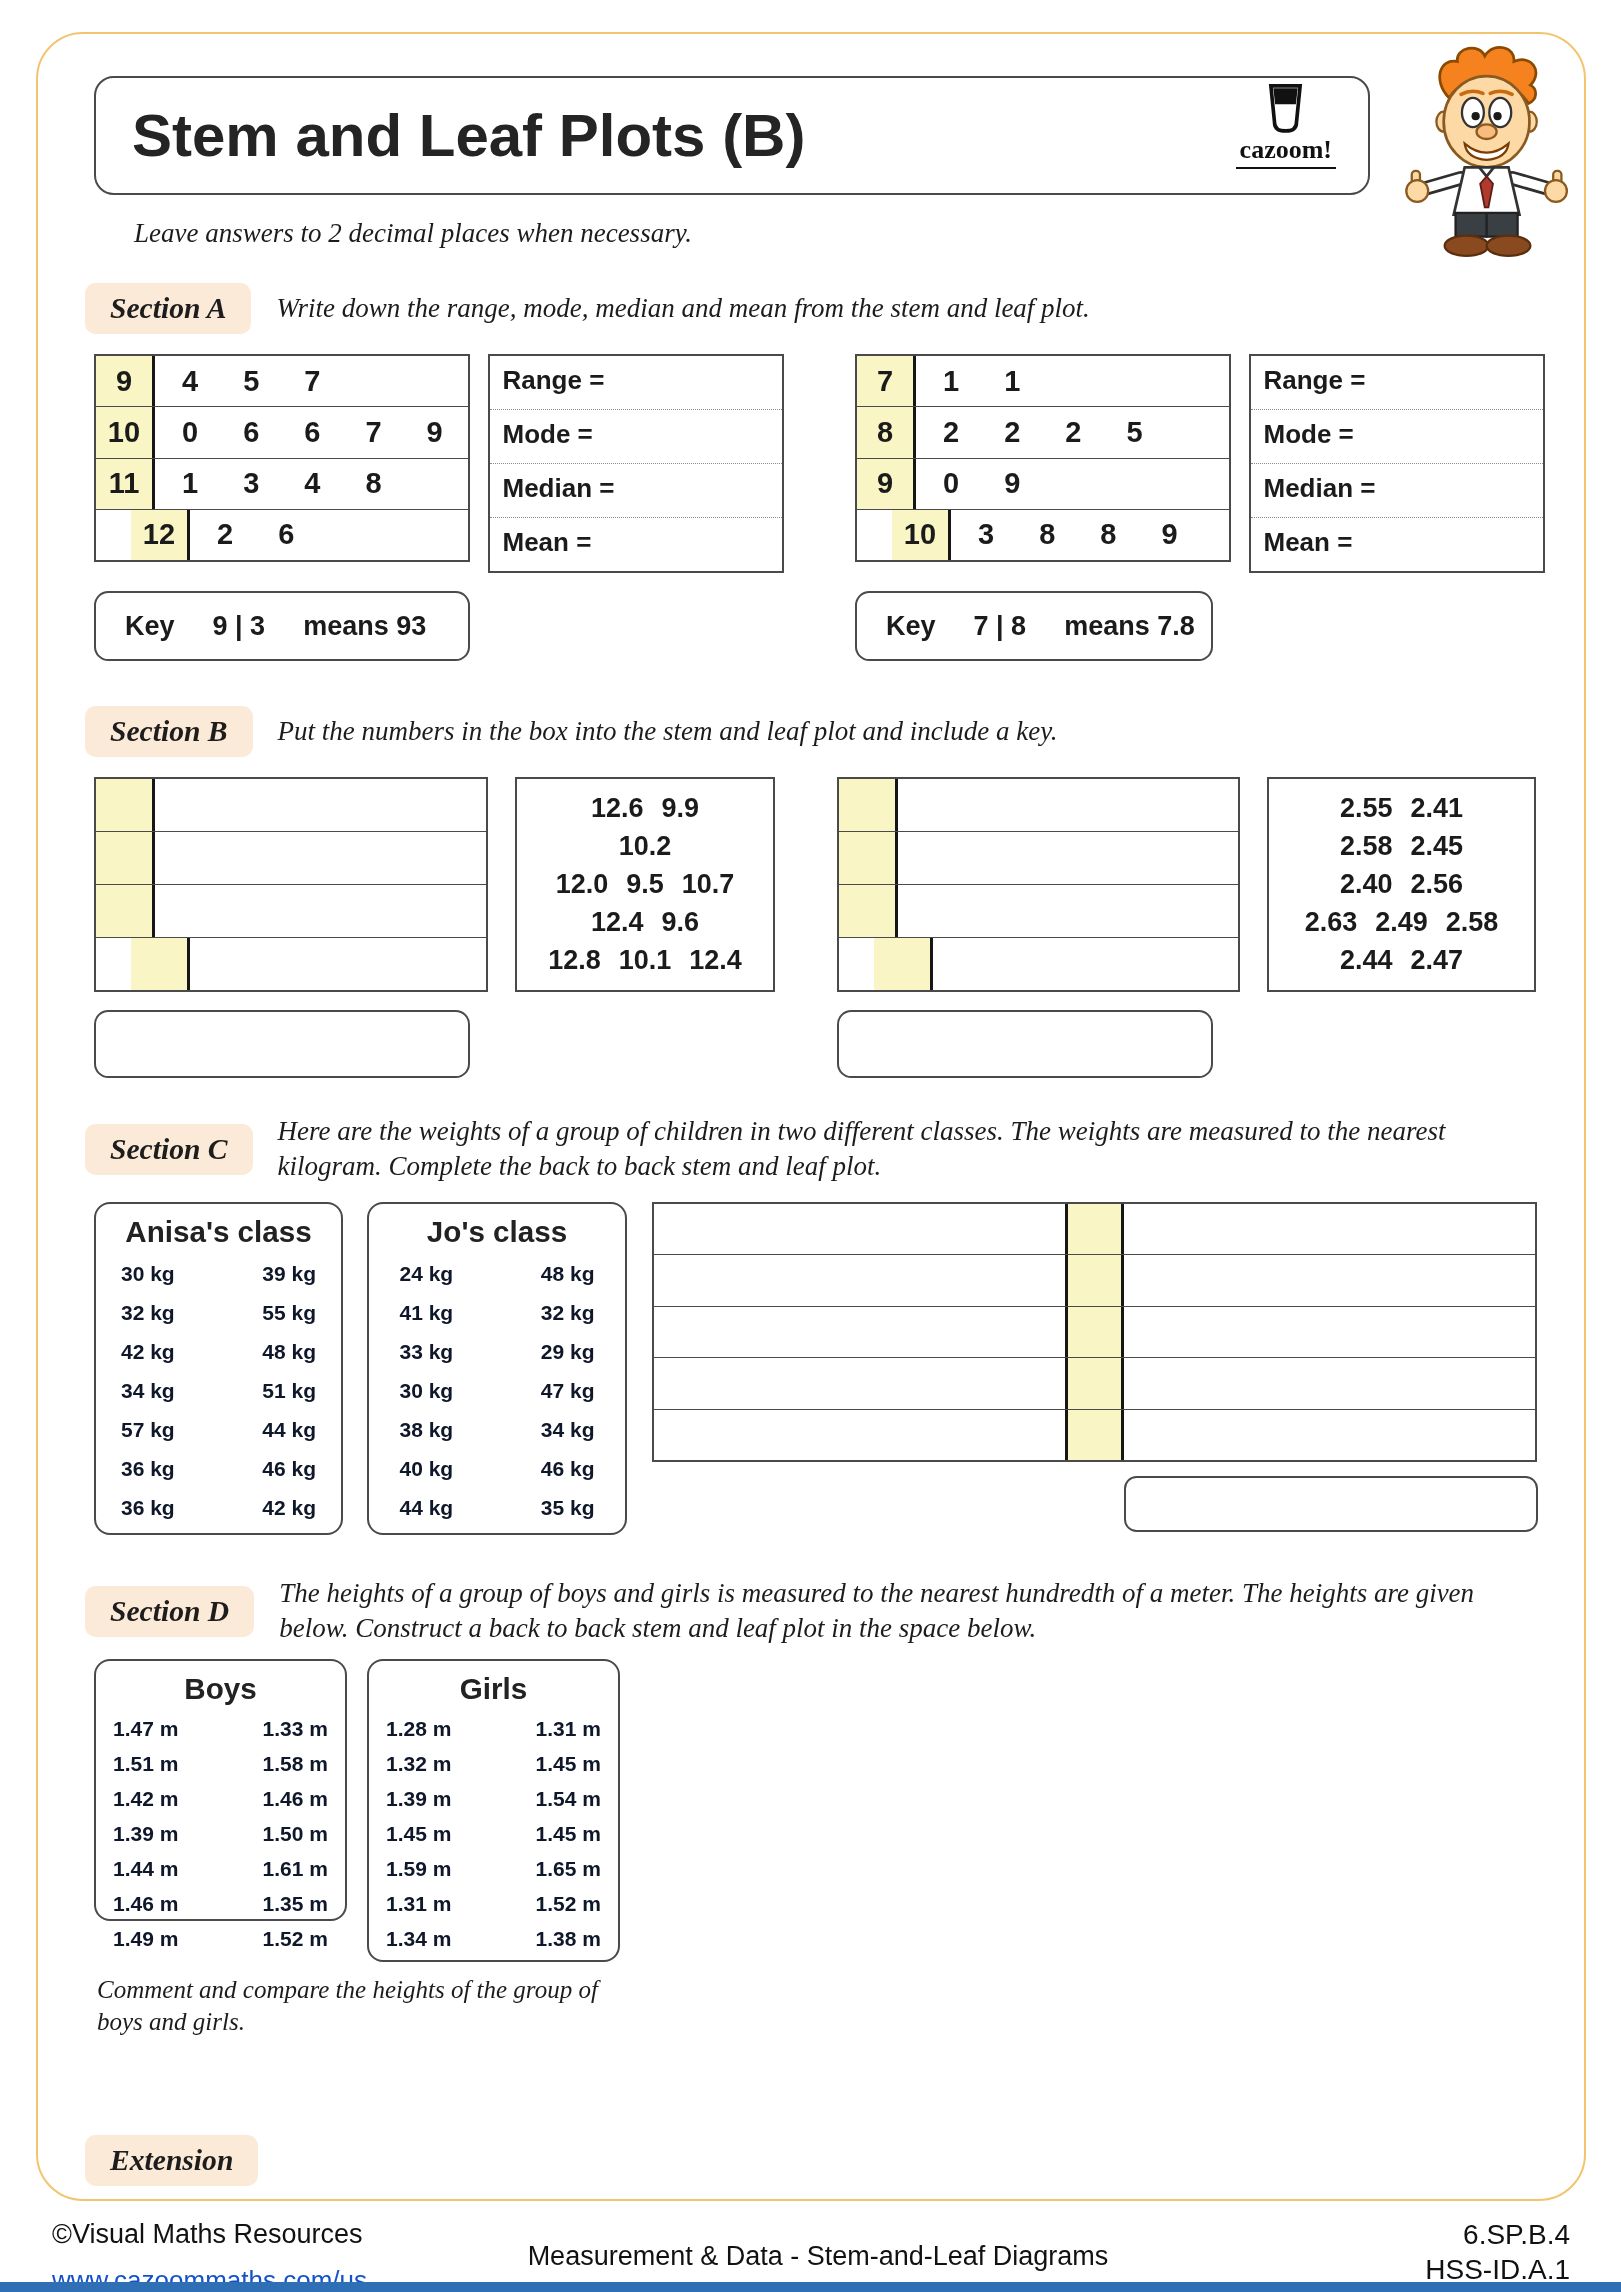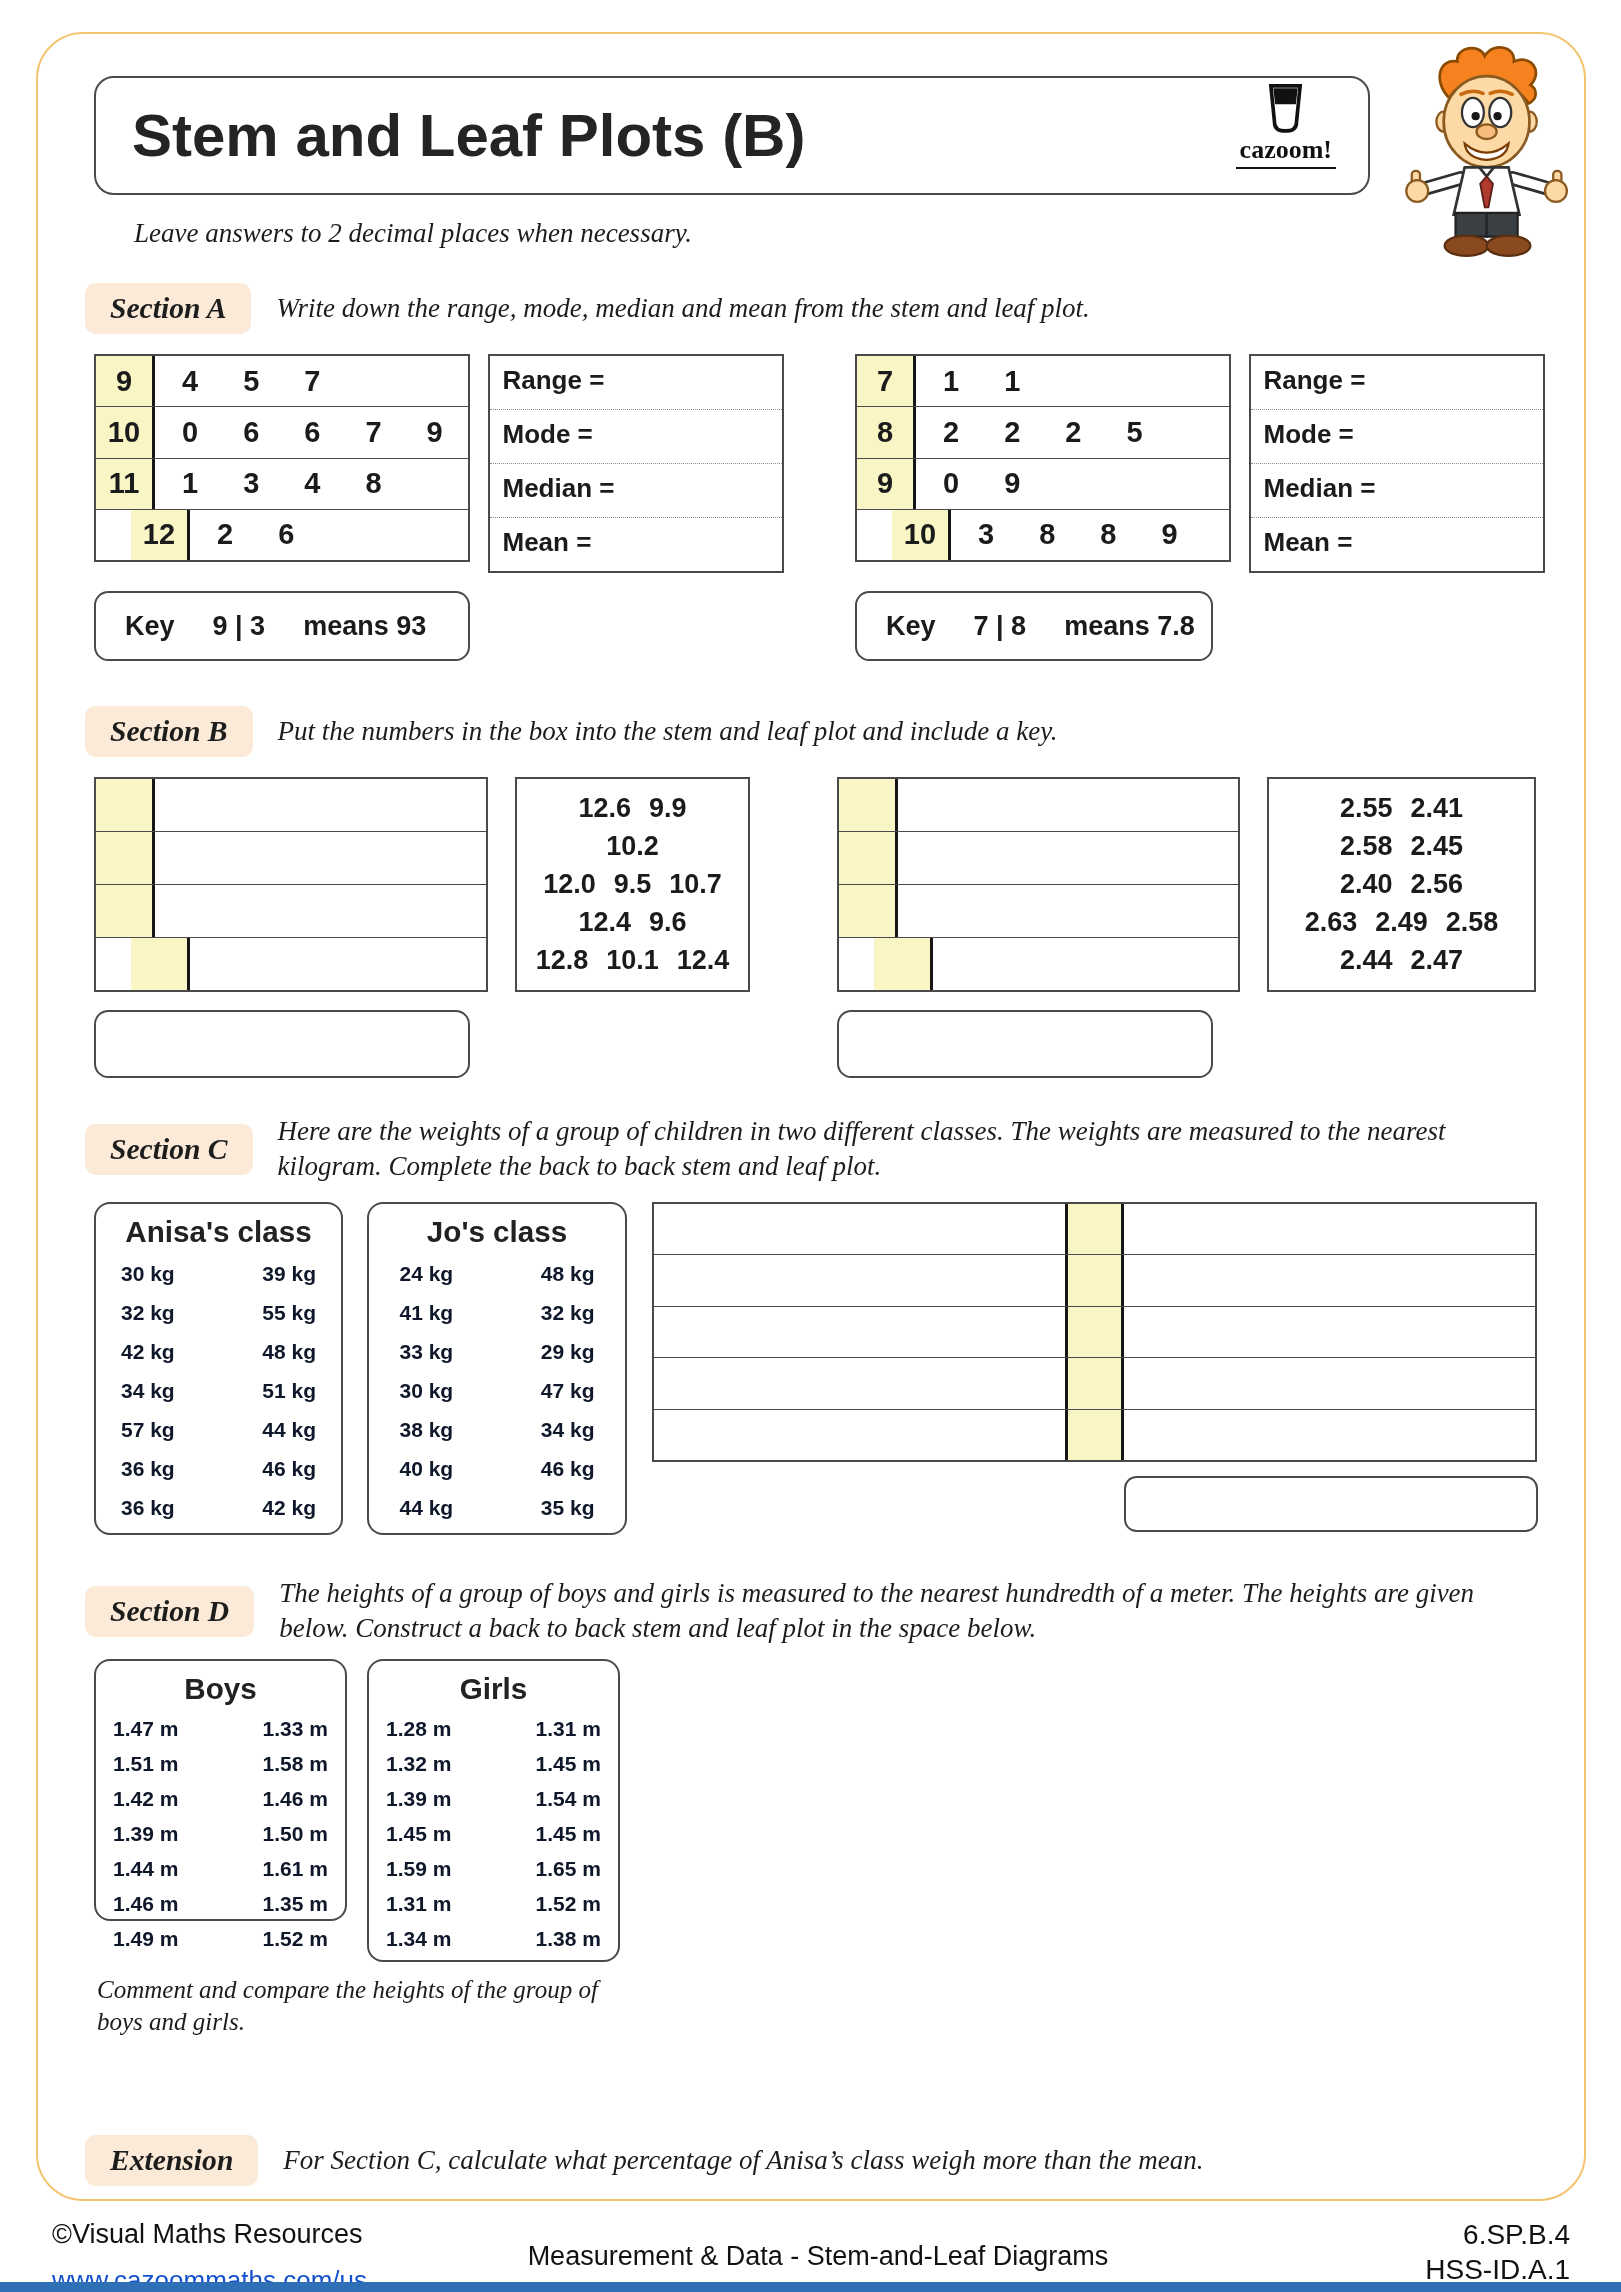--- a/index.html
+++ b/index.html
@@ -71,21 +71,21 @@
              font-weight:700; font-size:27px; color:#1b1b1b; }
   .key-a1 { left:94px; top:591px; width:376px; height:70px; }
   .key-a2 { left:855px; top:591px; width:358px; height:70px; }
   .key-b1 { left:94px; top:1010px; width:376px; height:68px; }
   .key-b2 { left:837px; top:1010px; width:376px; height:68px; }
   .key-c  { left:1124px; top:1476px; width:414px; height:56px; border-radius:12.5px; }
 
   
   .num-box { position:absolute; border:2.7px solid #4a4a4a; background:#fff; display:flex;
              flex-direction:column; justify-content:center; gap:7.2px; padding:5.4px 3.6px; }
-  .nb-1 { left:515px; top:777px; width:235px; height:215px; }
+  .nb-1 { left:515px; top:777px; width:260px; height:215px; }
   .nb-2 { left:1267px; top:777px; width:269px; height:215px; }
   .num-line { display:flex; justify-content:center; gap:18px; font-weight:700;
               font-size:27px; color:#1b1b1b; white-space:nowrap; }
 
   
   .class-box { position:absolute; border:2.7px solid #4a4a4a; border-radius:16px;
                background:#fff; padding-top:10.7px; }
   .cb-anisa { left:94px; top:1202px; width:249px; height:333px; }
   .cb-jo    { left:367px; top:1202px; width:260px; height:333px; }
   .cb-boys  { left:94px; top:1659px; width:253px; height:262px; }
@@ -532,21 +532,20 @@
         <div class="class-row">
           <span class="class-cell">1.34 m</span>
           <span class="class-cell">1.38 m</span>
         </div>
       </div>
   </div>
   <div class="comment">Comment and compare the heights of the group of boys and girls.</div>
 
   <div class="section-header sh-ext">
     <div class="section-label">Extension</div>
-    <div class="section-instruction">For Section C, calculate what percentage of Anisa’s class weigh more than the mean.</div>
   </div>
 
   <div class="footer-left">
     <div class="footer-copyright">©Visual Maths Resources</div>
     <a class="footer-url">www.cazoommaths.com/us</a>
   </div>
   <div class="footer-center">Measurement &amp; Data - Stem-and-Leaf Diagrams</div>
   <div class="footer-right">
     <div>6.SP.B.4</div>
     <div>HSS-ID.A.1</div>

